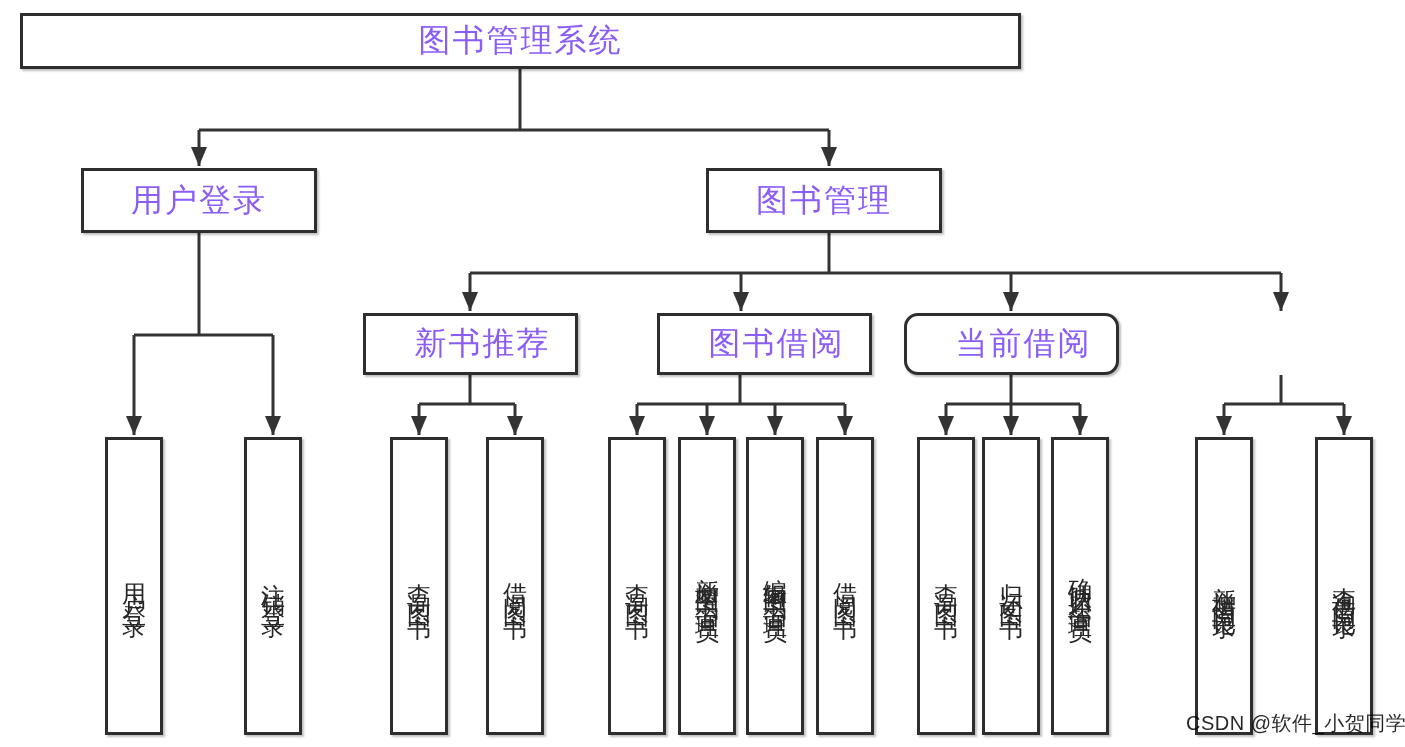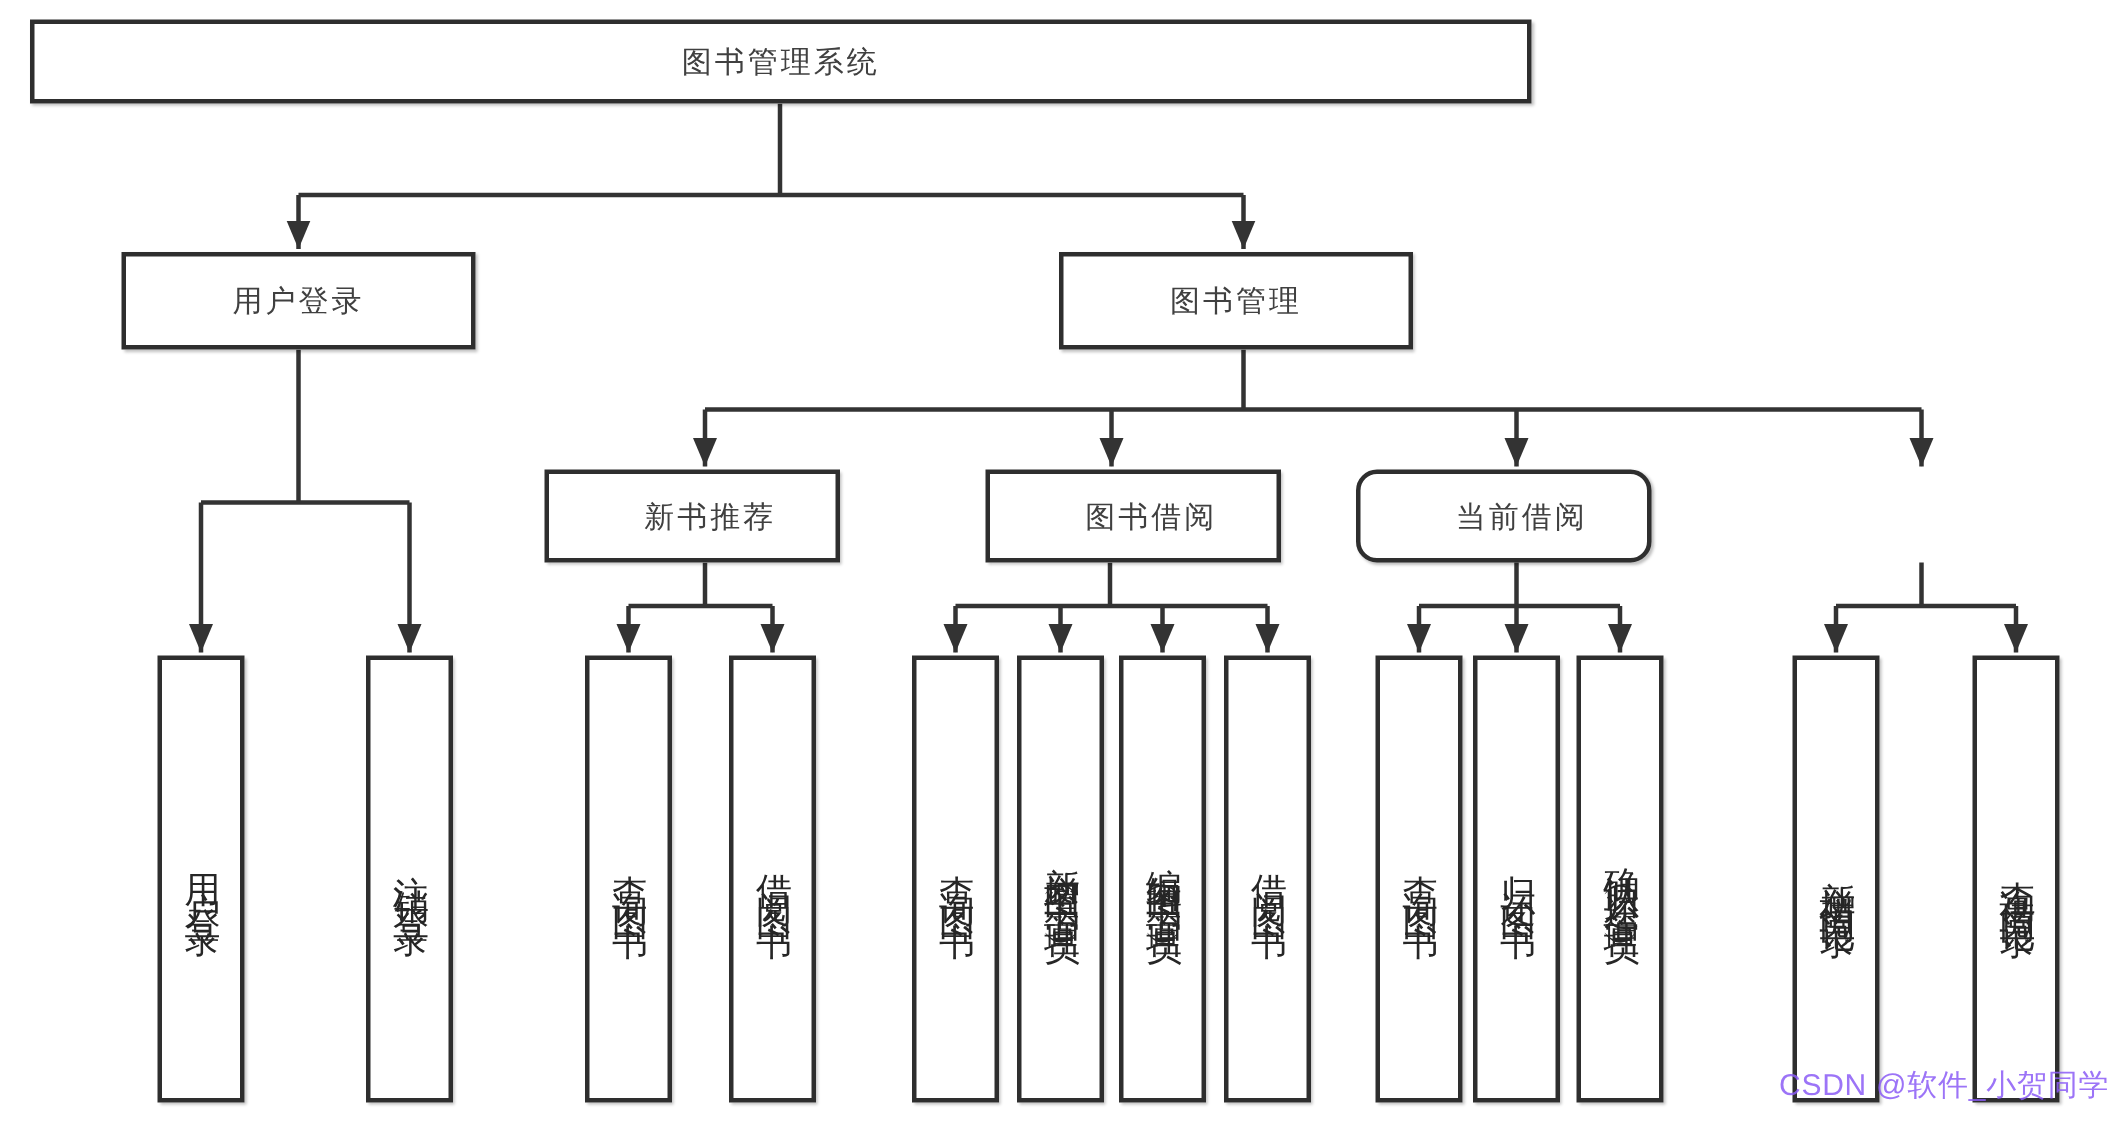--- a/index.html
+++ b/index.html
@@ -13,48 +13,48 @@
   #connectors{position:absolute;left:0;top:0;pointer-events:none;}
   .box{
     position:absolute;
     background:#ffffff;
     border:3px solid #2e2e2e;
     box-sizing:border-box;
     display:flex;align-items:center;justify-content:center;
     box-shadow:1.5px 1.5px 2px rgba(0,0,0,0.25);
   }
   .h-label{
-    font-size:20px;color:#404040;letter-spacing:2px;white-space:nowrap;
+    font-size:32px;color:#8b5cf6;letter-spacing:2px;white-space:nowrap;
   }
   .v-label{
     writing-mode:vertical-rl;text-orientation:mixed;
     font-size:24px;color:#262626;white-space:nowrap;
   }
   .v-wide{letter-spacing:11px;}
   .v-tight{letter-spacing:6px;}
 
   
   .n-root{left:20px;top:13px;width:1001px;height:56px;}
   
   .n-l1a{left:81px;top:168px;width:236px;height:65px;}
   .n-l1b{left:706px;top:168px;width:236px;height:65px;}
   
-  .n-l2{top:313px;width:197px;height:62px;padding-left:24px;}
+  .n-l2{top:313px;width:215px;height:62px;padding-left:24px;}
   .n-l2a{left:363px;} .n-l2b{left:633px;margin-left:24px;} .n-l2c{left:904px;border-radius:14px;} .n-l2d{left:1173px;}
   
   .leaf{top:437px;width:58px;height:298px;}
   .lf-1{left:105px;} .lf-2{left:244px;}
   .lf-3{left:390px;} .lf-4{left:486px;}
   .lf-5{left:608px;} .lf-6{left:678px;} .lf-7{left:746px;} .lf-8{left:816px;}
   .lf-9{left:917px;} .lf-10{left:982px;} .lf-11{left:1051px;}
   .lf-12{left:1195px;} .lf-13{left:1315px;}
 
   .watermark{
     position:absolute;left:1186px;top:710px;width:214px;
-    font-size:20px;color:#8b5cf6;opacity:0.85;
+    font-size:20px;color:#000000;opacity:0.85;
     white-space:nowrap;letter-spacing:0.5px;
   }
 </style>
 </head>
 <body>
 
 <div id="canvas">
 
   <svg id="connectors" width="1405" height="747" viewBox="0 0 1405 747">
     <defs>

